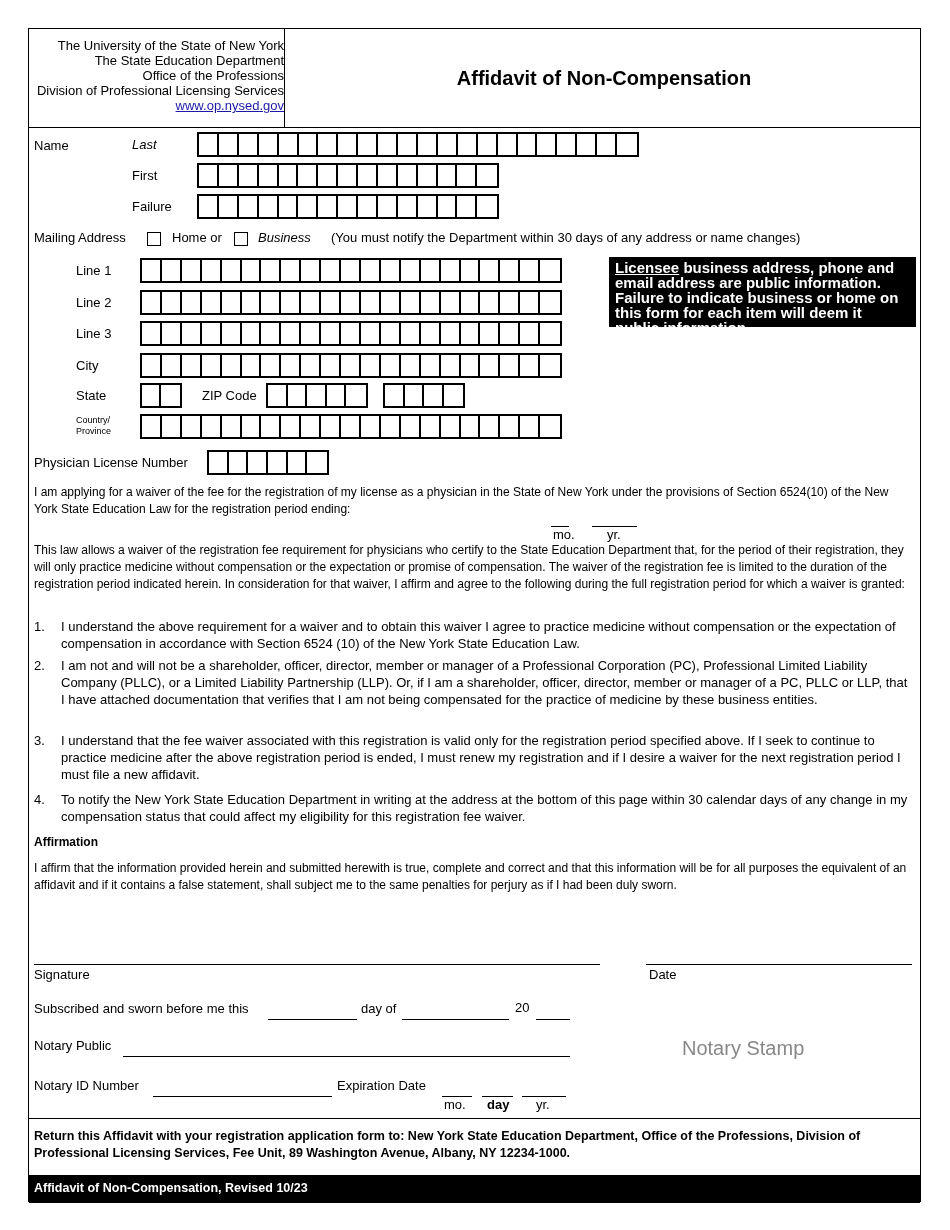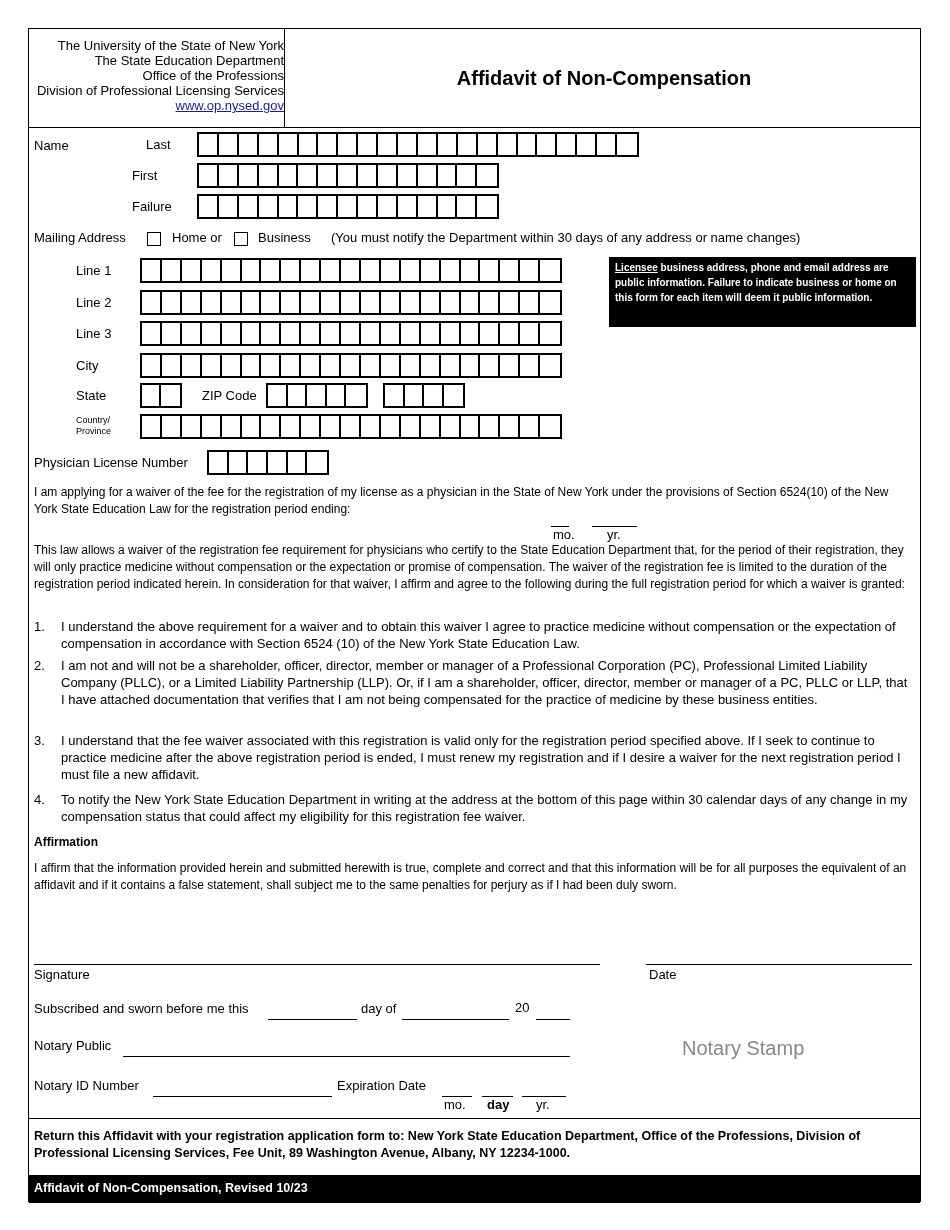--- a/index.html
+++ b/index.html
@@ -8,21 +8,21 @@
   .hdr-left { position: absolute; left: 0; top: 0; width: 256px; height: 98px; border-right: 1px solid #000; text-align: right; font-size: 13px; line-height: 15px; padding-top: 9px; box-sizing: border-box; }
   .hdr-left a { color: #1a1aa6; text-decoration: underline; }
   .hdr-title { position: absolute; left: 257px; top: 0; width: 636px; height: 98px; display: flex; align-items: center; justify-content: center; font-size: 20px; font-weight: bold; }
   .hdr-rule { position: absolute; left: 0; top: 98px; width: 100%; height: 0; border-top: 1px solid #000; }
   .label { position: absolute; font-size: 13px; white-space: nowrap; }
   .small { font-size: 9px; line-height: 11px; }
   .boxes { position: absolute; display: flex; border: 2px solid #000; height: 25px; box-sizing: border-box; }
   .boxes span { width: 20px; height: 100%; border-right: 2px solid #000; box-sizing: border-box; display: block; }
   .boxes span:last-child { border-right: none; }
   .chk { position: absolute; width: 14px; height: 14px; border: 1px solid #000; box-sizing: border-box; background: #fff; }
-  .notice { position: absolute; left: 580px; top: 228px; width: 307px; height: 70px; background: #000; color: #fff; font-weight: bold; font-size: 10px; line-height: 15px; padding: 3px 6px; box-sizing: border-box; }
+  .notice { position: absolute; left: 580px; top: 228px; width: 307px; height: 70px; background: #000; color: #fff; font-weight: bold; font-size: 15px; line-height: 15px; padding: 3px 6px; box-sizing: border-box; }
   .notice u { text-decoration: underline; }
   .para { position: absolute; left: 5px; width: 880px; font-size: 12px; line-height: 17px; }
   .list-item { position: absolute; left: 5px; width: 880px; font-size: 13px; line-height: 17px; display: flex; }
   .list-item .num { width: 27px; flex: none; }
   .list-item .txt { flex: 1; }
   .bold { font-weight: bold; }
   .line { position: absolute; border-top: 1px solid #000; height: 0; }
   .under-lbl { position: absolute; font-size: 12px; }
   .stamp { position: absolute; left: 653px; top: 1008px; font-size: 20px; color: #888; }
   .footer-rule { position: absolute; left: 0; top: 1089px; width: 100%; border-top: 1px solid #000; }
@@ -38,21 +38,21 @@
     <div>The University of the State of New York</div>
     <div>The State Education Department</div>
     <div>Office of the Professions</div>
     <div>Division of Professional Licensing Services</div>
     <div><a>www.op.nysed.gov</a></div>
   </div>
   <div class="hdr-title">Affidavit of Non-Compensation</div>
   <div class="hdr-rule"></div>
 
   <div class="label" style="left:5px; top:109px;">Name</div>
-  <div class="label" style="left:117px; top:108px;">Last</div>
+  <div class="label" style="left:103px; top:108px;font-style:italic;">Last</div>
   <div class="boxes" style="left: 168px; top: 103px; width: 442px;">
       <span></span>
       <span></span>
       <span></span>
       <span></span>
       <span></span>
       <span></span>
       <span></span>
       <span></span>
       <span></span>
@@ -104,21 +104,21 @@
       <span></span>
       <span></span>
       <span></span>
       <span></span>
     </div>
 
   <div class="label" style="left:5px; top:201px;">Mailing Address</div>
   <div class="chk" style="left:118px; top:203px;"></div>
   <div class="label" style="left:143px; top:201px;">Home or</div>
   <div class="chk" style="left:205px; top:203px;"></div>
-  <div class="label" style="left:229px; top:201px;">Business</div>
+  <div class="label" style="left:229px; top:201px;font-style:italic;">Business</div>
   <div class="label" style="left:302px; top:201px;">(You must notify the Department within 30 days of any address or name changes)</div>
 
   <div class="label" style="left:47px; top:234px;">Line 1</div>
   <div class="boxes" style="left: 111px; top: 229px; width: 422px;">
       <span></span>
       <span></span>
       <span></span>
       <span></span>
       <span></span>
       <span></span>

